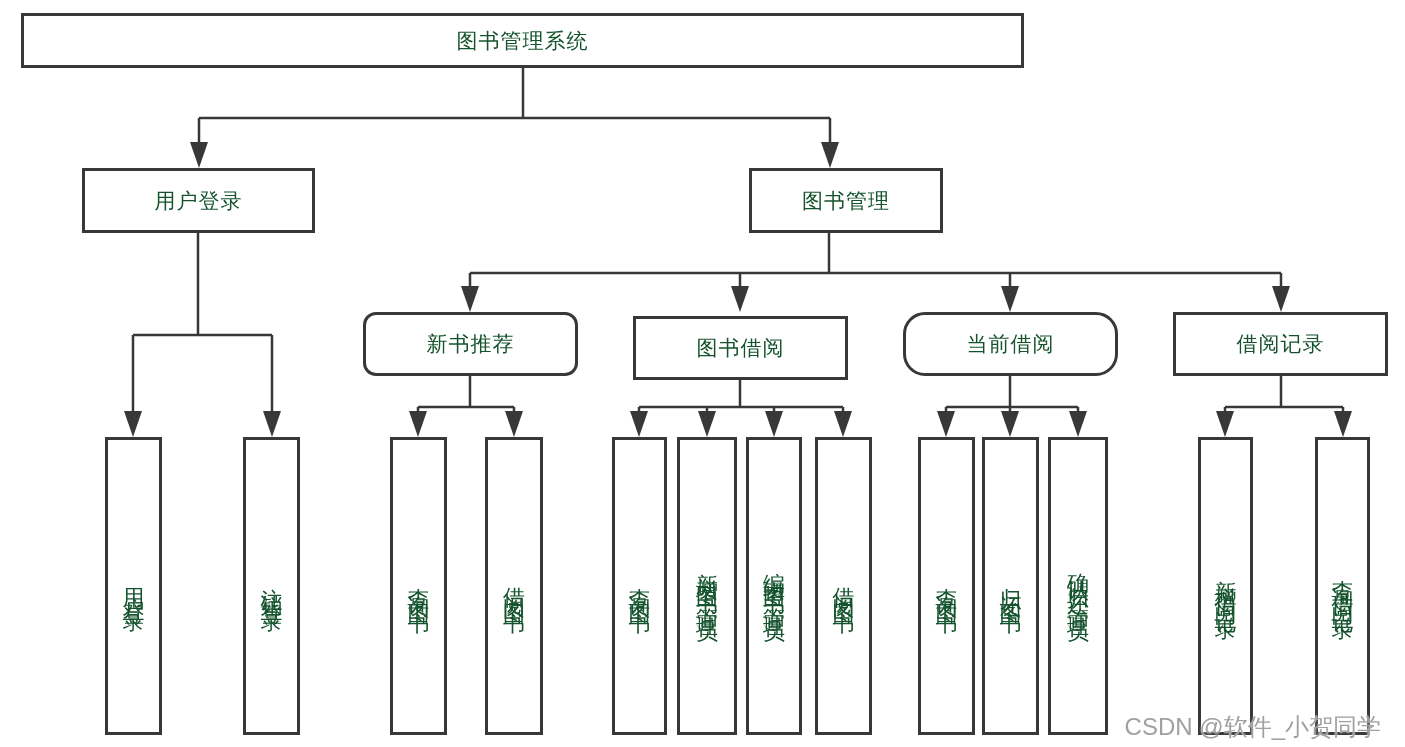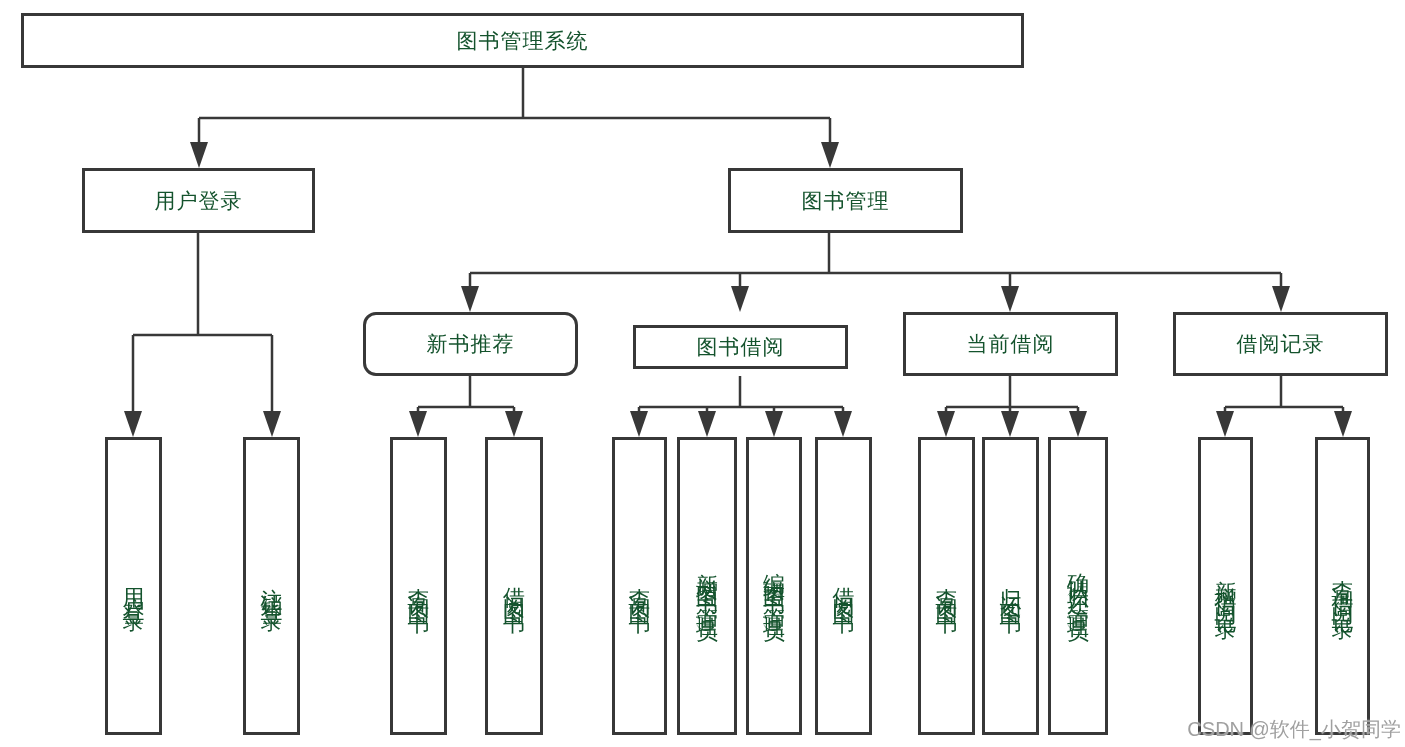--- a/index.html
+++ b/index.html
@@ -39,24 +39,24 @@
   }
   .v-label {
     writing-mode: vertical-rl;
     font-size: 22px;
     letter-spacing: 8px;
     line-height: 1;
     white-space: nowrap;
   }
   .watermark {
     position: absolute;
-    right: 4px;
+    right: 24px;
     bottom: 4px;
     z-index: 3;
-    font-size: 20px;
+    font-size: 24px;
     color: #a0a0a0;
     text-shadow: 0 0 2px #ffffff;
     white-space: nowrap;
   }
 </style>
 </head>
 <body>
 
 <div class="canvas">
 
@@ -92,31 +92,31 @@
     </g>
   </svg>
 
   <div class="box" style="left:21px; top:13px; width:1003px; height:55px;">
     <span class="h-label">图书管理系统</span>
   </div>
 
   <div class="box" style="left:82px; top:168px; width:233px; height:65px;">
     <span class="h-label">用户登录</span>
   </div>
-  <div class="box" style="left:728px; top:168px; width:235px; height:65px;">
+  <div class="box" style="left:749px; top:168px; width:194px; height:65px;">
     <span class="h-label">图书管理</span>
   </div>
 
   <div class="box" style="left:363px; top:312px; width:215px; height:64px;border-radius:13px;">
     <span class="h-label">新书推荐</span>
   </div>
-  <div class="box" style="left:633px; top:325px; width:215px; height:44px;">
+  <div class="box" style="left:633px; top:316px; width:215px; height:64px;">
     <span class="h-label">图书借阅</span>
   </div>
-  <div class="box" style="left:903px; top:312px; width:215px; height:64px;">
+  <div class="box" style="left:903px; top:312px; width:215px; height:64px;border-radius:22px;">
     <span class="h-label">当前借阅</span>
   </div>
   <div class="box" style="left:1173px; top:312px; width:215px; height:64px;">
     <span class="h-label">借阅记录</span>
   </div>
 
   <div class="box" style="left:105px; top:437px; width:57px; height:298px;">
     <span class="v-label">用户登录</span>
   </div>
   <div class="box" style="left:243px; top:437px; width:57px; height:298px;">

